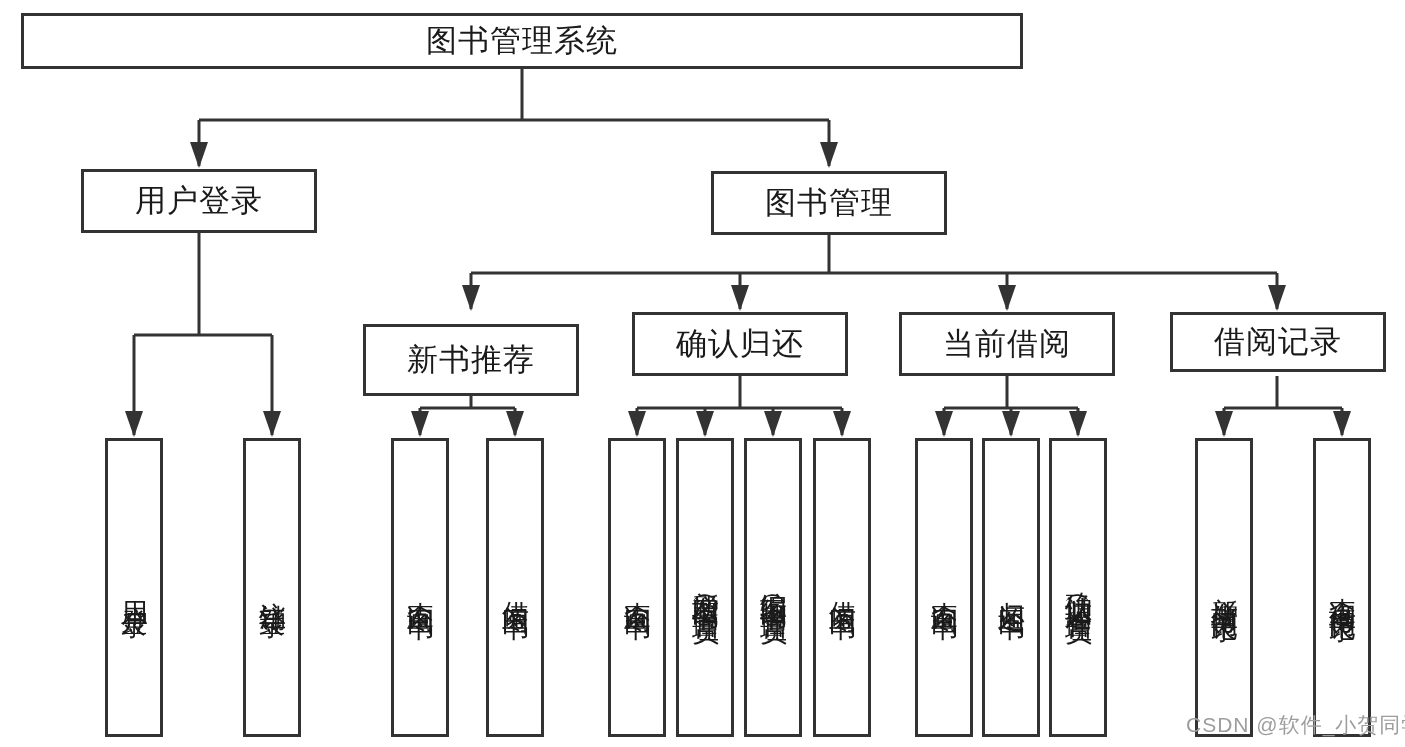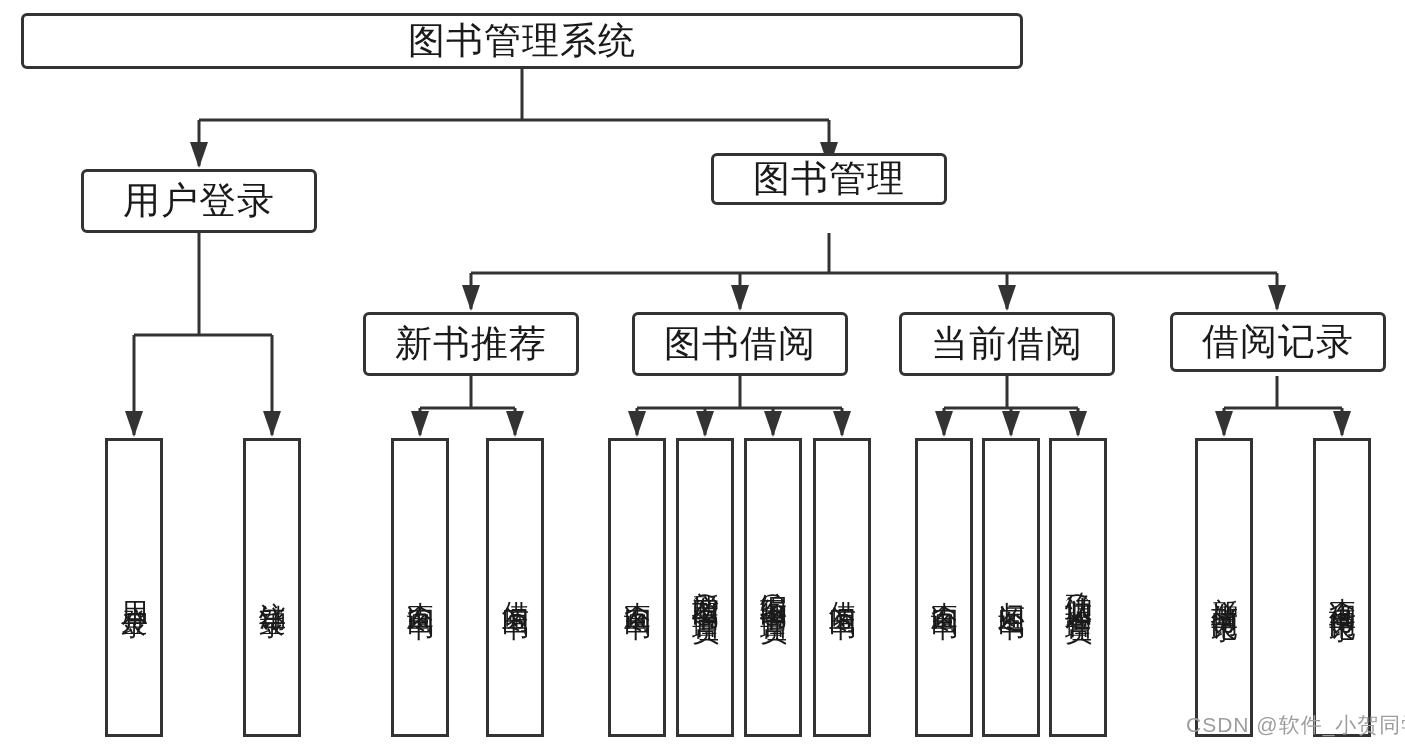--- a/index.html
+++ b/index.html
@@ -35,24 +35,23 @@
     background: var(--bg);
     border: 3px solid var(--line);
     color: var(--text);
     display: flex;
     align-items: center;
     justify-content: center;
     z-index: 2;
     text-align: center;
   }
   .hbox {
-    font-size: 37px;
+    font-size: 31px;
     letter-spacing: 1px;
     white-space: nowrap;
-    border-radius: 6px;
   }
   .vbox {
     writing-mode: vertical-lr;
     text-orientation: mixed;
     font-size: 27px;
     letter-spacing: 4px;
     line-height: 1;
   }
   .watermark {
     position: absolute;
@@ -104,24 +103,24 @@
     <line x1="944" y1="408" x2="944" y2="435" marker-end="url(#ah)"></line>
     <line x1="1011" y1="408" x2="1011" y2="435" marker-end="url(#ah)"></line>
     <line x1="1078" y1="408" x2="1078" y2="435" marker-end="url(#ah)"></line>
     <line x1="1224" y1="408" x2="1224" y2="435" marker-end="url(#ah)"></line>
     <line x1="1342" y1="408" x2="1342" y2="435" marker-end="url(#ah)"></line>
   </svg>
 
   <div class="node hbox" style="left:21px; top:13px; width:1002px; height:56px;">图书管理系统</div>
 
   <div class="node hbox" style="left:81px; top:169px; width:236px; height:64px;">用户登录</div>
-  <div class="node hbox" style="left:711px; top:153px; width:236px; height:52px;">图书管理</div>
+  <div class="node hbox" style="left:711px; top:171px; width:236px; height:64px;">图书管理</div>
 
-  <div class="node hbox" style="left:363px; top:312px; width:216px; height:64px;text-align:right;">新书推荐</div>
-  <div class="node hbox" style="left:632px; top:312px; width:216px; height:64px;">图书借阅</div>
+  <div class="node hbox" style="left:363px; top:324px; width:216px; height:72px;text-align:right;">新书推荐</div>
+  <div class="node hbox" style="left:632px; top:312px; width:216px; height:64px;">确认归还</div>
   <div class="node hbox" style="left:899px; top:312px; width:216px; height:64px;font-family:Liberation Mono, monospace;">当前借阅</div>
   <div class="node hbox" style="left:1170px; top:312px; width:216px; height:60px;">借阅记录</div>
 
   <div class="node vbox" style="left:105px; top:438px; width:58px; height:299px;">用户登录</div>
   <div class="node vbox" style="left:243px; top:438px; width:58px; height:299px;">注销登录</div>
 
   <div class="node vbox" style="left:391px; top:438px; width:58px; height:299px;">查询图书</div>
   <div class="node vbox" style="left:486px; top:438px; width:58px; height:299px;">借阅图书</div>
 
   <div class="node vbox" style="left:608px; top:438px; width:58px; height:299px;">查询图书</div>

